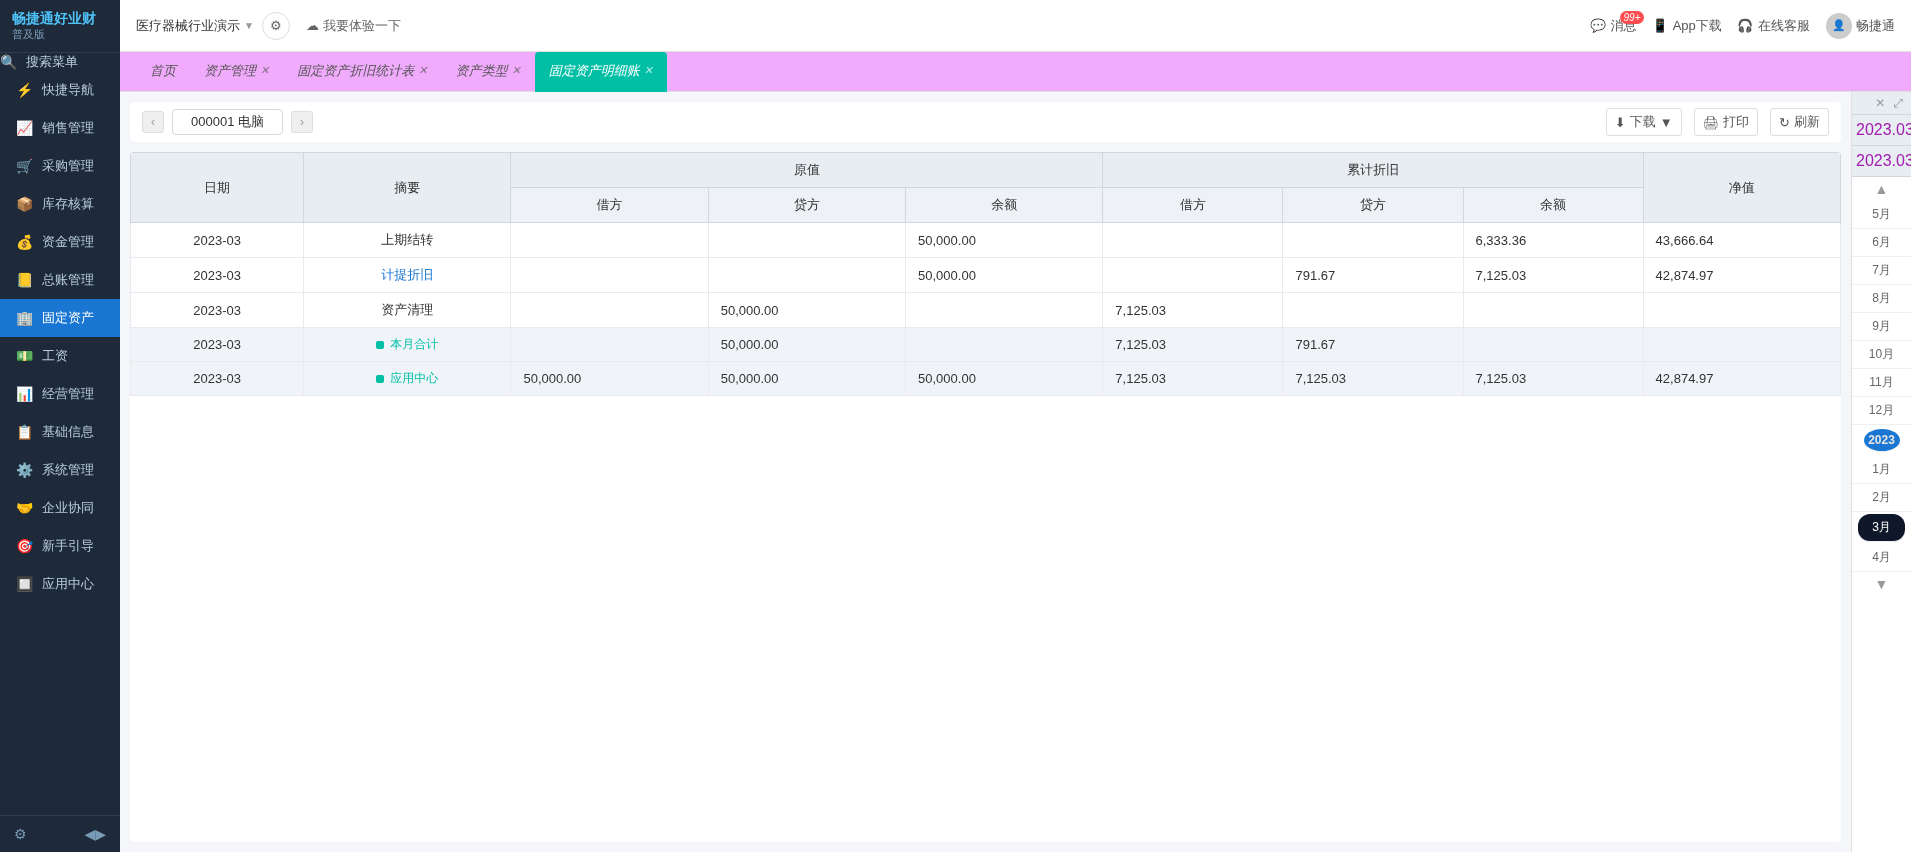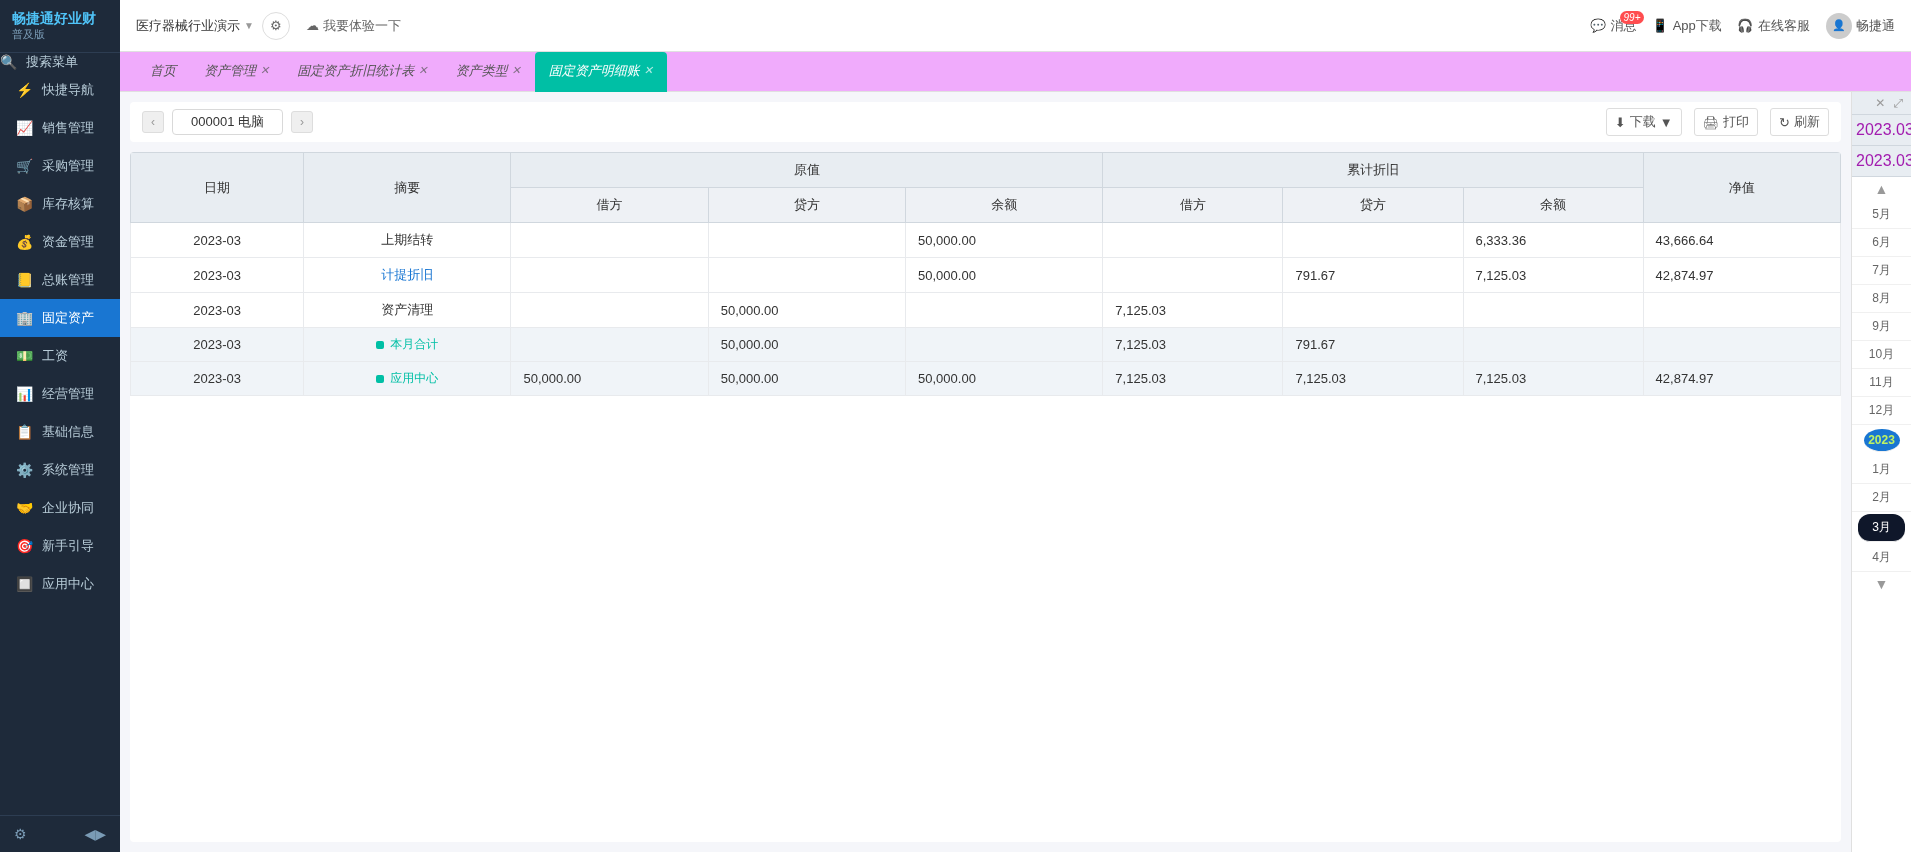--- a/index.html
+++ b/index.html
@@ -562,21 +562,21 @@
         <span class="timeline-ctrl-btn">▲</span>
       </div>
       <div class="timeline-item">5月</div>
       <div class="timeline-item">6月</div>
       <div class="timeline-item">7月</div>
       <div class="timeline-item">8月</div>
       <div class="timeline-item">9月</div>
       <div class="timeline-item">10月</div>
       <div class="timeline-item">11月</div>
       <div class="timeline-item">12月</div>
-      <div class="timeline-item year-label" style="background:#1976d2;color:#bef264;border-radius:50%;width:36px;margin:4px auto;text-align:center;padding:4px 2px;">2023</div>
+      <div class="timeline-item year-label" style="background:#1976d2;color:#e5e5e5;border-radius:50%;width:36px;margin:4px auto;text-align:center;padding:4px 2px;">2023</div>
       <div class="timeline-item">1月</div>
       <div class="timeline-item">2月</div>
       <div class="timeline-item active-month">3月</div>
       <div class="timeline-item">4月</div>
       <div class="timeline-controls">
         <span class="timeline-ctrl-btn">▼</span>
       </div>
     </div>
   </div>
 </div>

